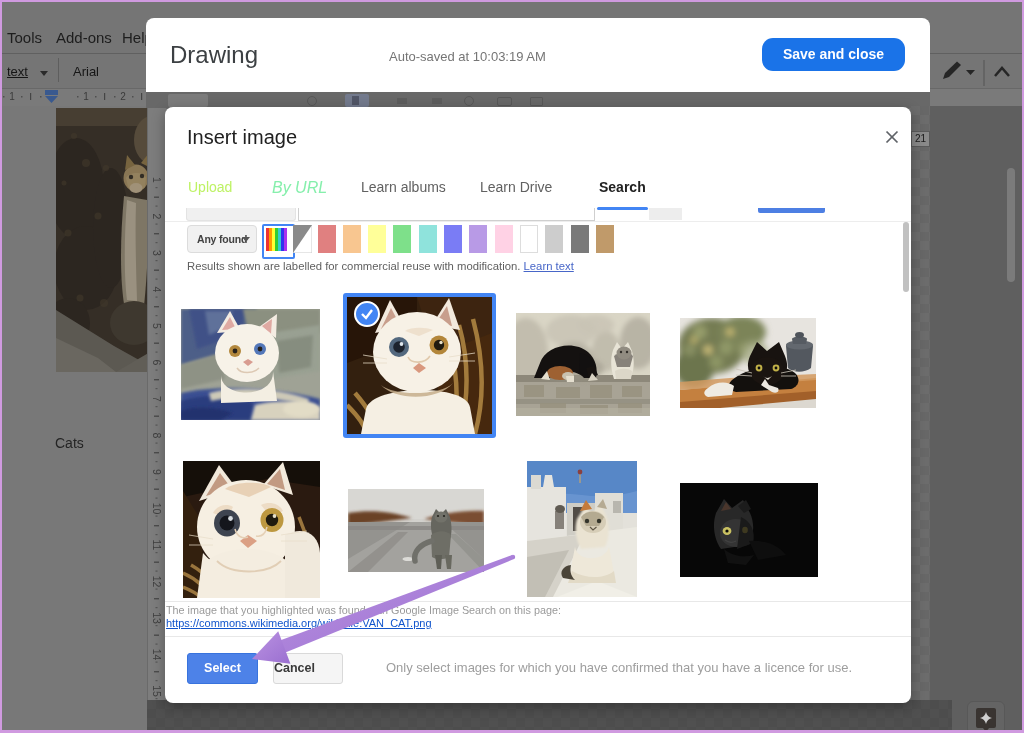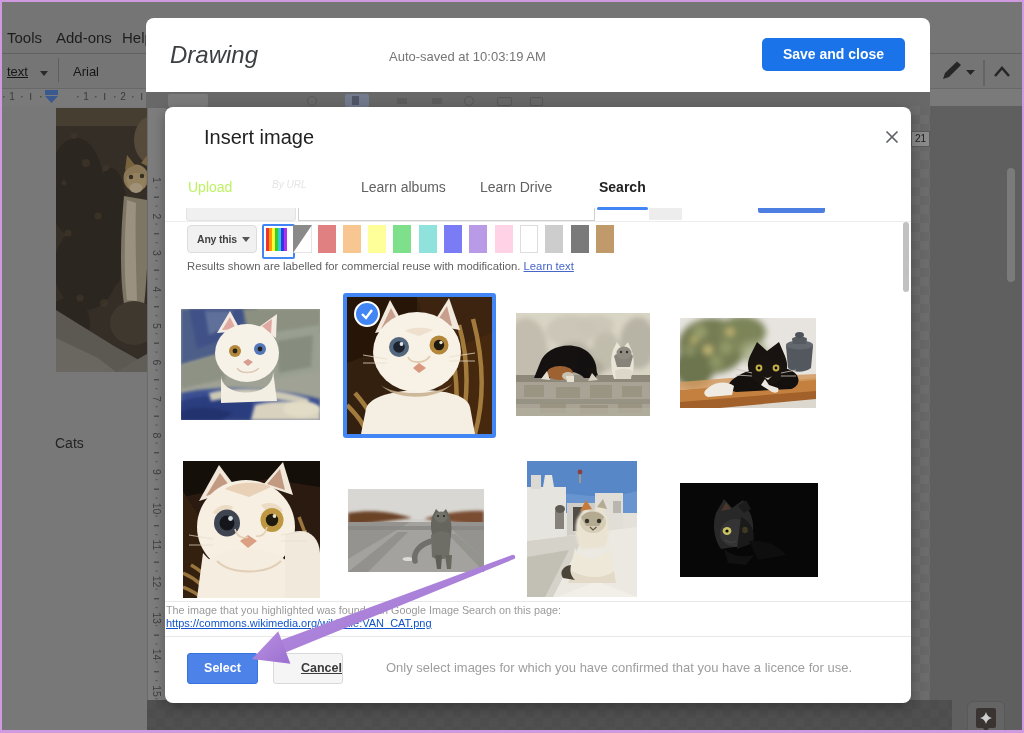--- a/index.html
+++ b/index.html
@@ -193,49 +193,49 @@
 
   <div class="abs" style="left:1007px;top:168px;width:8px;height:114px;background:#7b7b7b;border-radius:4px;"></div>
 
   <div class="abs" style="left:967px;top:701px;width:36px;height:32px;border:1px solid #585858;border-radius:6px;background:#646464;"></div>
   <svg class="abs" style="left:976px;top:708px;" width="20" height="25" viewBox="0 0 20 25">
     <path d="M2,0 h16 a2,2 0 0 1 2,2 v16 a2,2 0 0 1 -2,2 h-5 l-3,4 -3,-4 h-5 a2,2 0 0 1 -2,-2 v-16 a2,2 0 0 1 2,-2 z" fill="#393431"></path>
     <path d="M10,4 C10.8,7.2 12.8,9.2 16,10 C12.8,10.8 10.8,12.8 10,16 C9.2,12.8 7.2,10.8 4,10 C7.2,9.2 9.2,7.2 10,4 Z" fill="#cfcfcf"></path>
   </svg>
 
   <div class="abs" style="left:146px;top:18px;width:784px;height:74px;background:#ffffff;border-radius:8px 8px 0 0;"></div>
-  <div class="abs" style="left:170px;top:41px;font-size:24px;color:#3c4043;font-style:italic;">Drawing</div>
+  <div class="abs" style="left:170px;top:41px;font-size:24px;color:#3c4043;">Drawing</div>
   <div class="abs" style="left:389px;top:49px;font-size:13px;color:#757575;">Auto-saved at 10:03:19 AM</div>
-  <div class="abs" style="left:762px;top:38px;width:143px;height:33px;background:#1a73e8;border-radius:5px;color:#fff;font-size:14px;font-weight:bold;text-align:center;line-height:33px;">Save and close</div>
+  <div class="abs" style="left:762px;top:38px;width:143px;height:33px;background:#1a73e8;border-radius:11px;color:#fff;font-size:14px;font-weight:bold;text-align:center;line-height:33px;">Save and close</div>
 
   <div class="abs" style="left:165px;top:107px;width:746px;height:596px;background:#ffffff;border-radius:8px;box-shadow:0 4px 14px rgba(0,0,0,0.3);"></div>
 
-  <div class="abs" style="left:204px;top:126px;font-size:20px;color:#212121;">Insert image</div>
+  <div class="abs" style="left:187px;top:126px;font-size:20px;color:#212121;">Insert image</div>
   <svg class="abs" style="left:885px;top:130px;" width="14" height="14">
       <g stroke="#5f6368" stroke-width="1.7">
         <line x1="1.5" y1="1.5" x2="12.5" y2="12.5"></line>
         <line x1="12.5" y1="1.5" x2="1.5" y2="12.5"></line>
       </g>
     </svg>
 
   <div class="abs" style="left:188px;top:179px;font-size:14px;color:#bef264;">Upload</div>
-  <div class="abs" style="left:272px;top:179px;font-size:10px;color:#e5e5e5;font-style:italic;">By URL</div>
+  <div class="abs" style="left:272px;top:179px;font-size:16px;color:#86efac;font-style:italic;">By URL</div>
   <div class="abs" style="left:361px;top:179px;font-size:14px;color:#616161;">Learn albums</div>
   <div class="abs" style="left:480px;top:179px;font-size:14px;color:#616161;">Learn Drive</div>
   <div class="abs" style="left:599px;top:179px;font-size:14px;color:#212121;font-weight:bold;">Search</div>
   <div class="abs" style="left:597px;top:207px;width:51px;height:3px;background:#4285f4;border-radius:2px;"></div>
 
   <div class="abs" style="left:186px;top:208px;width:110px;height:13px;background:#f0f0f0;border:1px solid #e3e3e3;border-top:none;border-radius:0 0 3px 3px;box-sizing:border-box;"></div>
   <div class="abs" style="left:298px;top:208px;width:297px;height:13px;background:#fff;border:1px solid #cfcfcf;border-top:none;box-sizing:border-box;"></div>
   <div class="abs" style="left:649px;top:208px;width:33px;height:12px;background:#ededed;"></div>
   <div class="abs" style="left:758px;top:208px;width:67px;height:5px;background:#4d7fe3;border-radius:0 0 2px 2px;"></div>
   <div class="abs" style="left:165px;top:221px;width:746px;height:1px;background:#ededed;"></div>
 
   <div class="abs" style="left:187px;top:225px;width:68px;height:26px;background:#f1f1f1;border:1px solid #dcdcdc;border-radius:4px;white-space:nowrap;">
-    <span style="position:absolute;left:9px;top:7px;font-size:10.5px;color:#424242;font-weight:bold;letter-spacing:-0.2px;">Any this</span>
+    <span style="position:absolute;left:9px;top:7px;font-size:10.5px;color:#424242;font-weight:bold;letter-spacing:-0.2px;">Any found</span>
     <span style="position:absolute;right:6px;top:11px;width:0;height:0;border-left:4.5px solid transparent;border-right:4.5px solid transparent;border-top:5.5px solid #555;"></span>
   </div>
 
   <div class="abs" style="left:262px;top:224px;width:29px;height:31px;border:2px solid #4285f4;border-radius:2px;"></div>
   <div class="abs" style="left:266px;top:228px;width:21px;height:23px;background:linear-gradient(90deg,#e33 0 14%,#f90 0 28%,#ff3 0 42%,#3c3 0 56%,#3cc 0 70%,#33e 0 84%,#a3e 0 100%);"></div>
   <svg class="abs" style="left:293px;top:225px;" width="19" height="28">
       <rect width="19" height="28" fill="#fff" stroke="#ccc" stroke-width="1"></rect>
       <polygon points="0,0 19,0 0,28" fill="#8a8a8a"></polygon>
     </svg>
   <div class="abs" style="left:318px;top:225px;width:18px;height:28px;background:#e08080;"></div>
@@ -553,21 +553,21 @@
     <path d="M69,58 C86,57 98,62 106,72 L78,77 Z" fill="#0e0e0e"></path>
     <path d="M44,66 C52,73 64,75 74,72 L66,82 48,80 Z" fill="#111111"></path>
   </svg>
 
   <div class="abs" style="left:165px;top:601px;width:746px;height:1px;background:#e8e8e8;"></div>
   <div class="abs" style="left:166px;top:604px;font-size:10.8px;color:#9a9a9a;">The image that you highlighted was found with Google Image Search on this page:</div>
   <div class="abs" style="left:166px;top:617px;font-size:11px;color:#1155cc;text-decoration:underline;">https://commons.wikimedia.org/wiki/File:VAN_CAT.png</div>
   <div class="abs" style="left:165px;top:636px;width:746px;height:1px;background:#e8e8e8;"></div>
 
   <div class="abs" style="left:187px;top:653px;width:71px;height:31px;background:#4d82e8;border:1px solid #3873dd;border-radius:3px;box-sizing:border-box;color:#fff;font-size:12.5px;font-weight:bold;text-align:center;line-height:29px;">Select</div>
-  <div class="abs" style="left:273px;top:653px;width:70px;height:31px;background:#f5f5f5;border:1px solid #d9d9d9;border-radius:3px;box-sizing:border-box;color:#3a3a3a;font-size:12.5px;font-weight:bold;text-align:right;line-height:29px;text-decoration:underline;">Cancel</div>
+  <div class="abs" style="left:273px;top:653px;width:70px;height:31px;background:#f5f5f5;border:1px solid #d9d9d9;border-radius:3px;box-sizing:border-box;color:#3a3a3a;font-size:12.5px;font-weight:bold;text-align:left;line-height:29px;">Cancel</div>
   <div class="abs" style="left:386px;top:660px;font-size:13px;color:#9e9e9e;">Only select images for which you have confirmed that you have a licence for use.</div>
 
   <svg class="abs" style="left:0;top:0;pointer-events:none;" width="1024" height="733">
     <defs>
       <linearGradient id="pg" x1="0" y1="0" x2="1" y2="1">
         <stop offset="0" stop-color="#bb93e2"></stop>
         <stop offset="1" stop-color="#9a6fd0"></stop>
       </linearGradient>
     </defs>
     <circle cx="513" cy="557" r="2.2" fill="url(#pg)"></circle>

